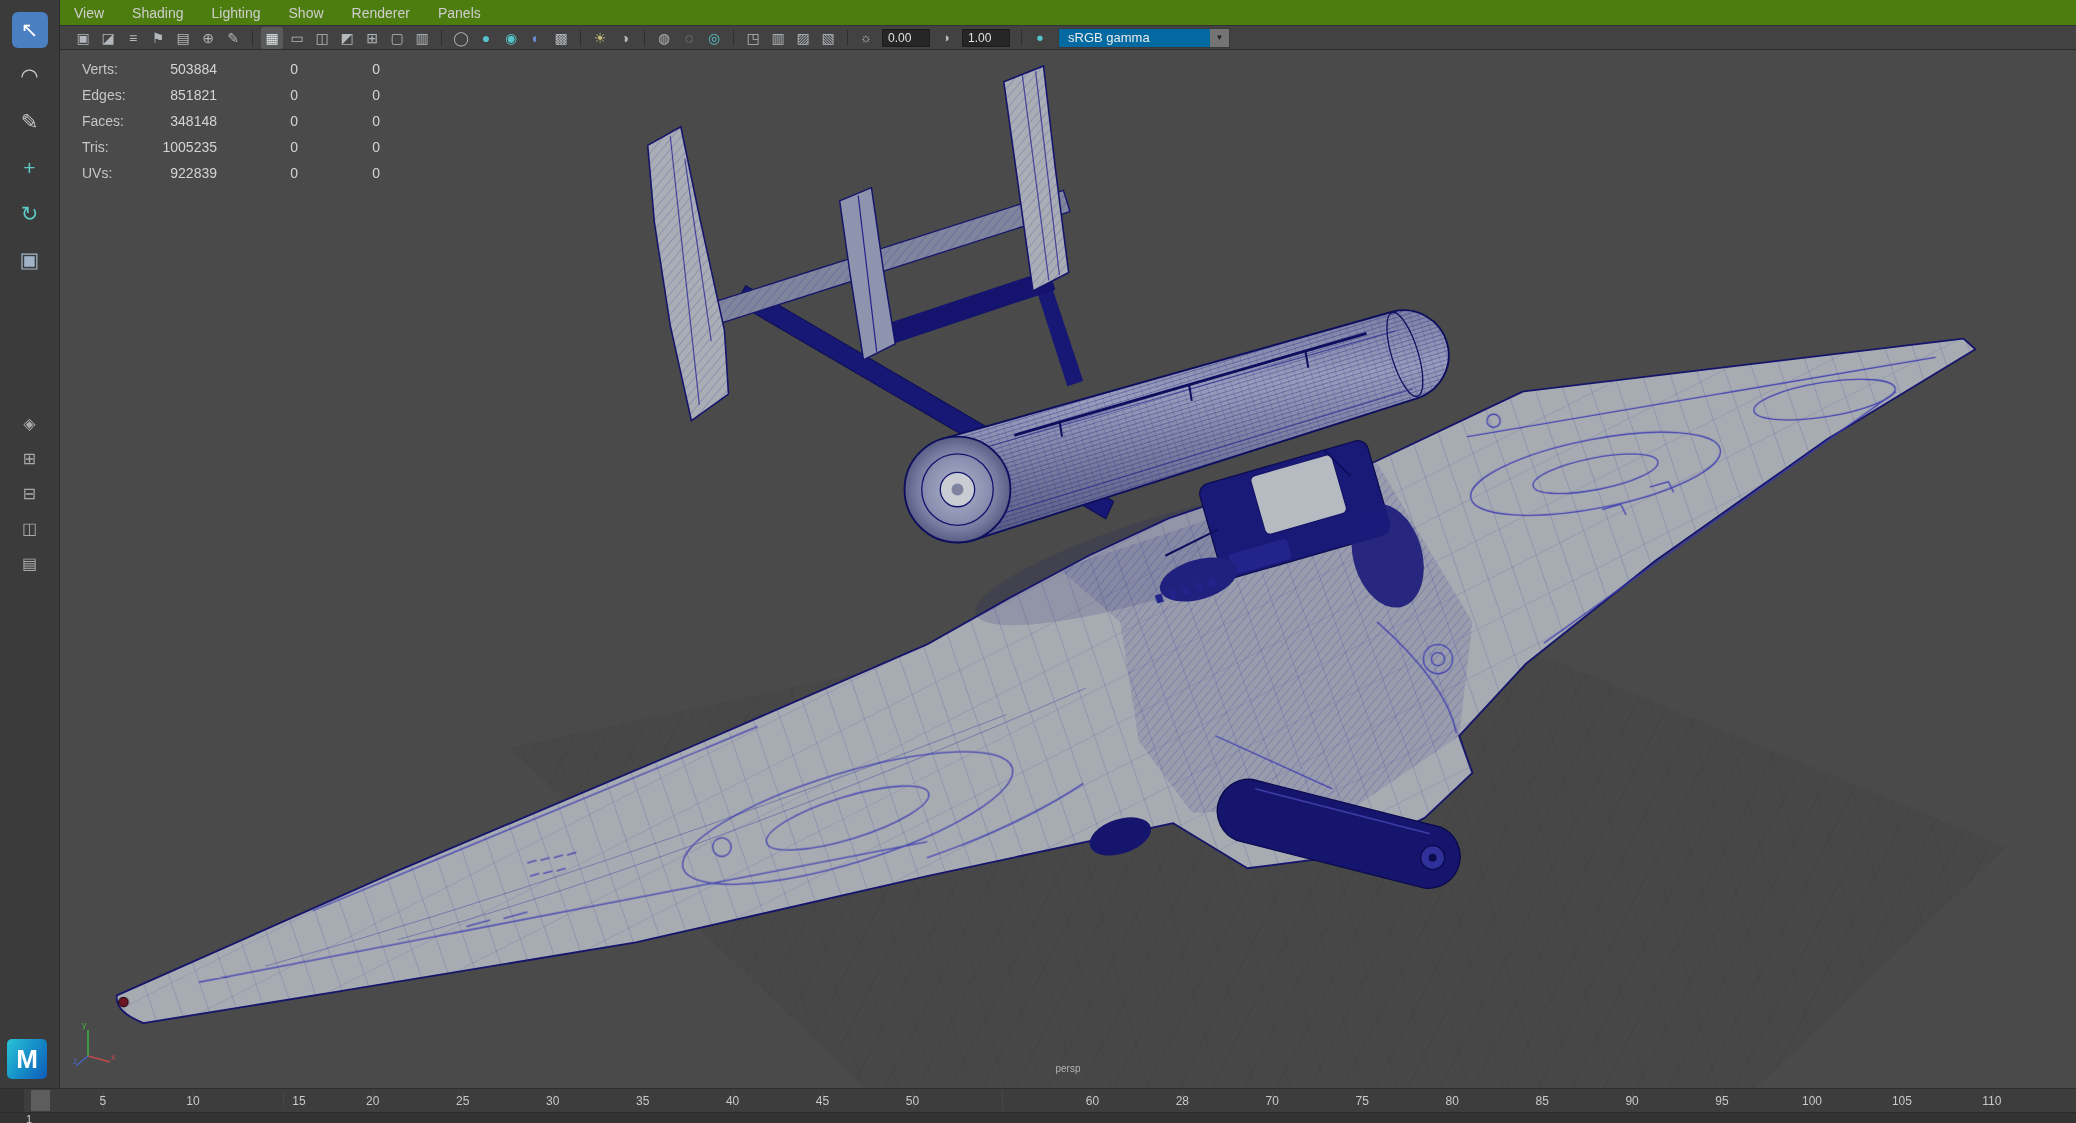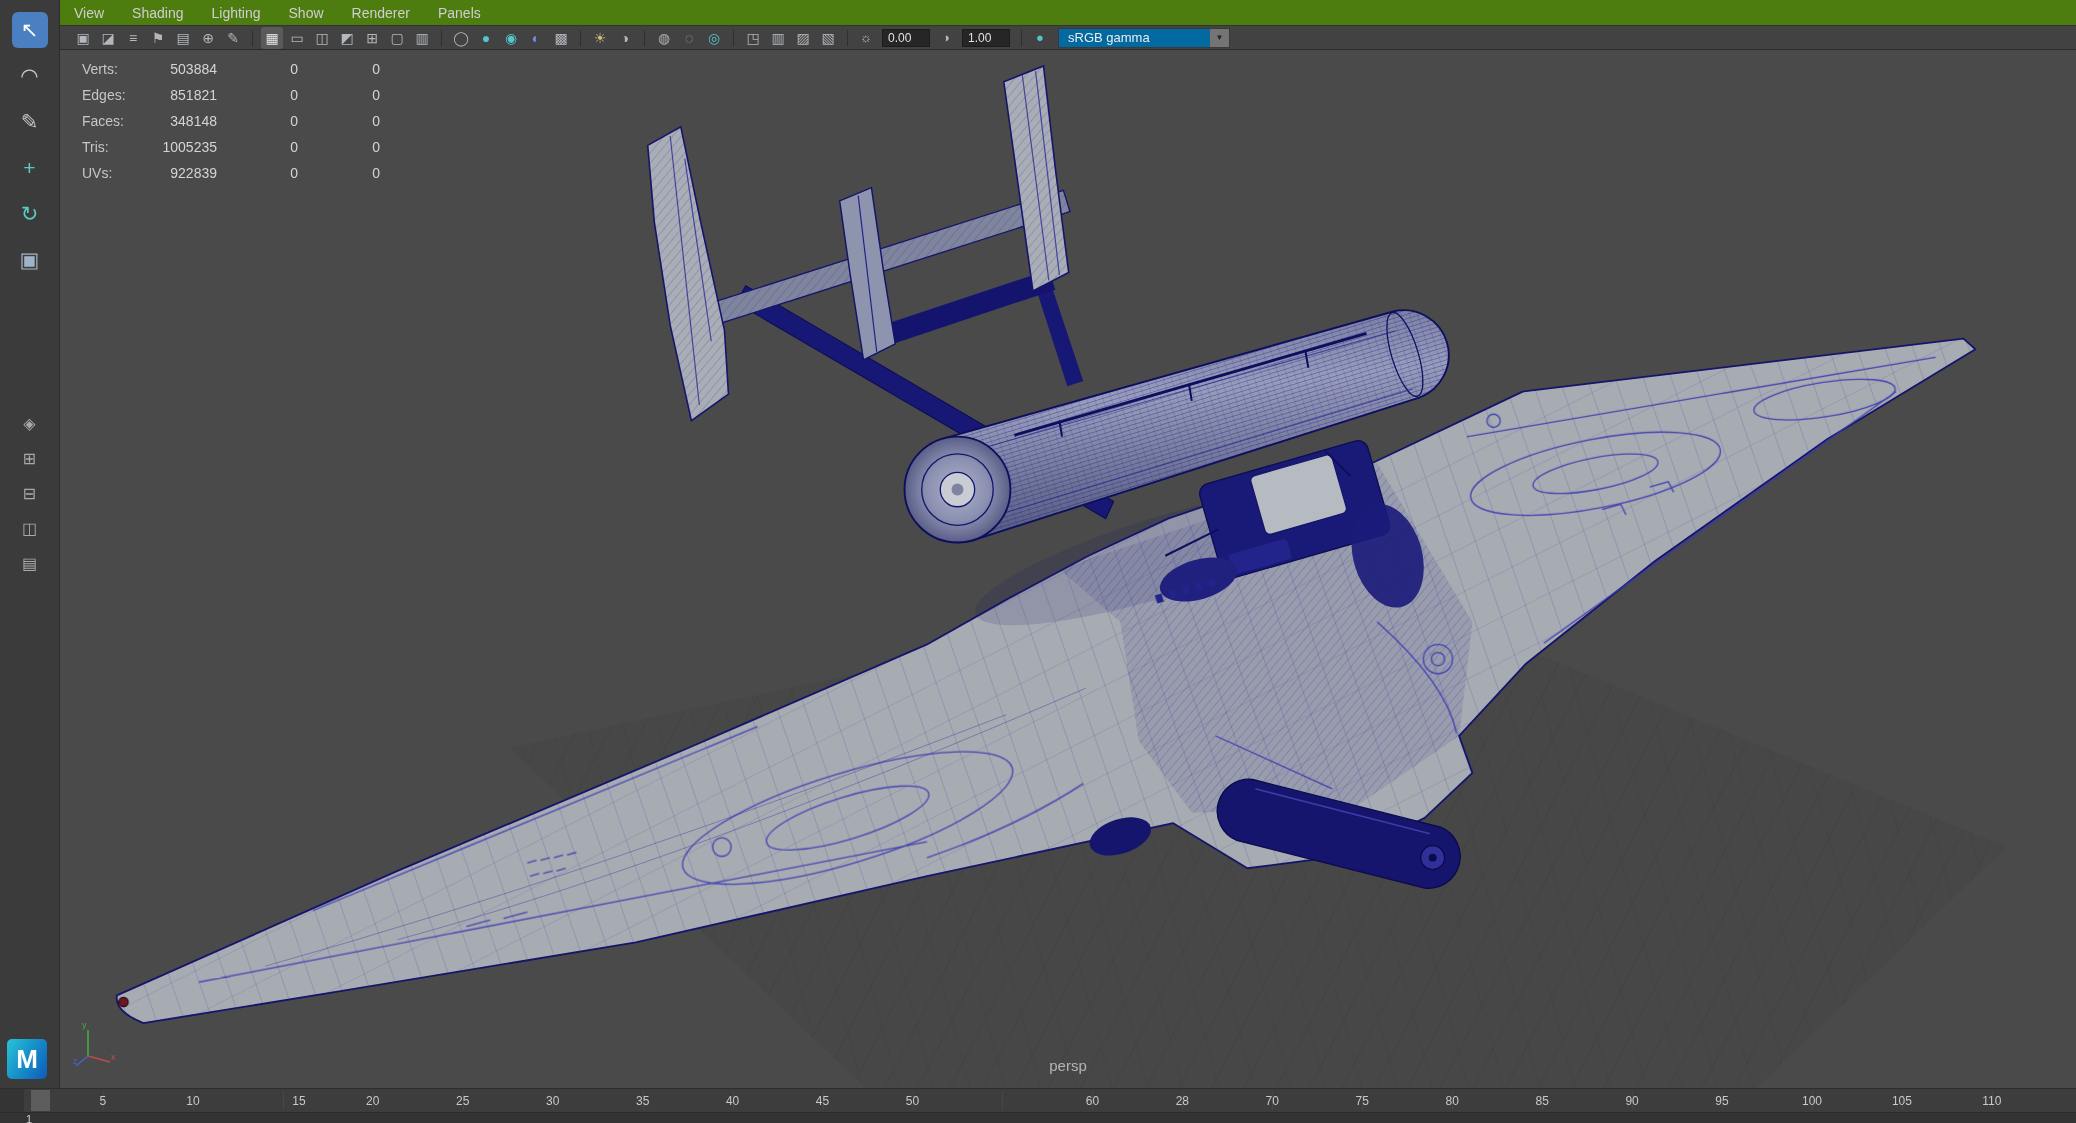--- a/index.html
+++ b/index.html
@@ -62,21 +62,21 @@
   
   #viewport{position:absolute;left:60px;top:50px;right:0;bottom:35px;background:#4a4a4a;}
   #scene{position:absolute;left:0;top:0;width:100%;height:100%;display:block;}
   #hud{
     position:absolute;left:22px;top:6px;display:grid;grid-template-columns:60px 75px 81px 82px;
     font-size:14px;line-height:26px;color:#c6c6c6;
   }
   #hud .num{text-align:right;color:#d4d4d4;}
   #persp-label{
     position:absolute;left:50%;bottom:14px;transform:translateX(-50%);
-    font-size:15px;color:#b4b4b4;
+    font-size:10px;color:#b4b4b4;
   }
   #axis-gizmo{position:absolute;left:12px;bottom:18px;width:46px;height:50px;}
   
   #maya-logo{
     position:absolute;left:7px;top:1039px;width:40px;height:40px;border-radius:5px;
     background:linear-gradient(120deg,#2ac4d8 0%,#1794c9 45%,#0f5bb8 100%);
     color:#ffffff;font-weight:bold;font-size:26px;display:flex;align-items:center;justify-content:center;
   }
   
   #timebar{

